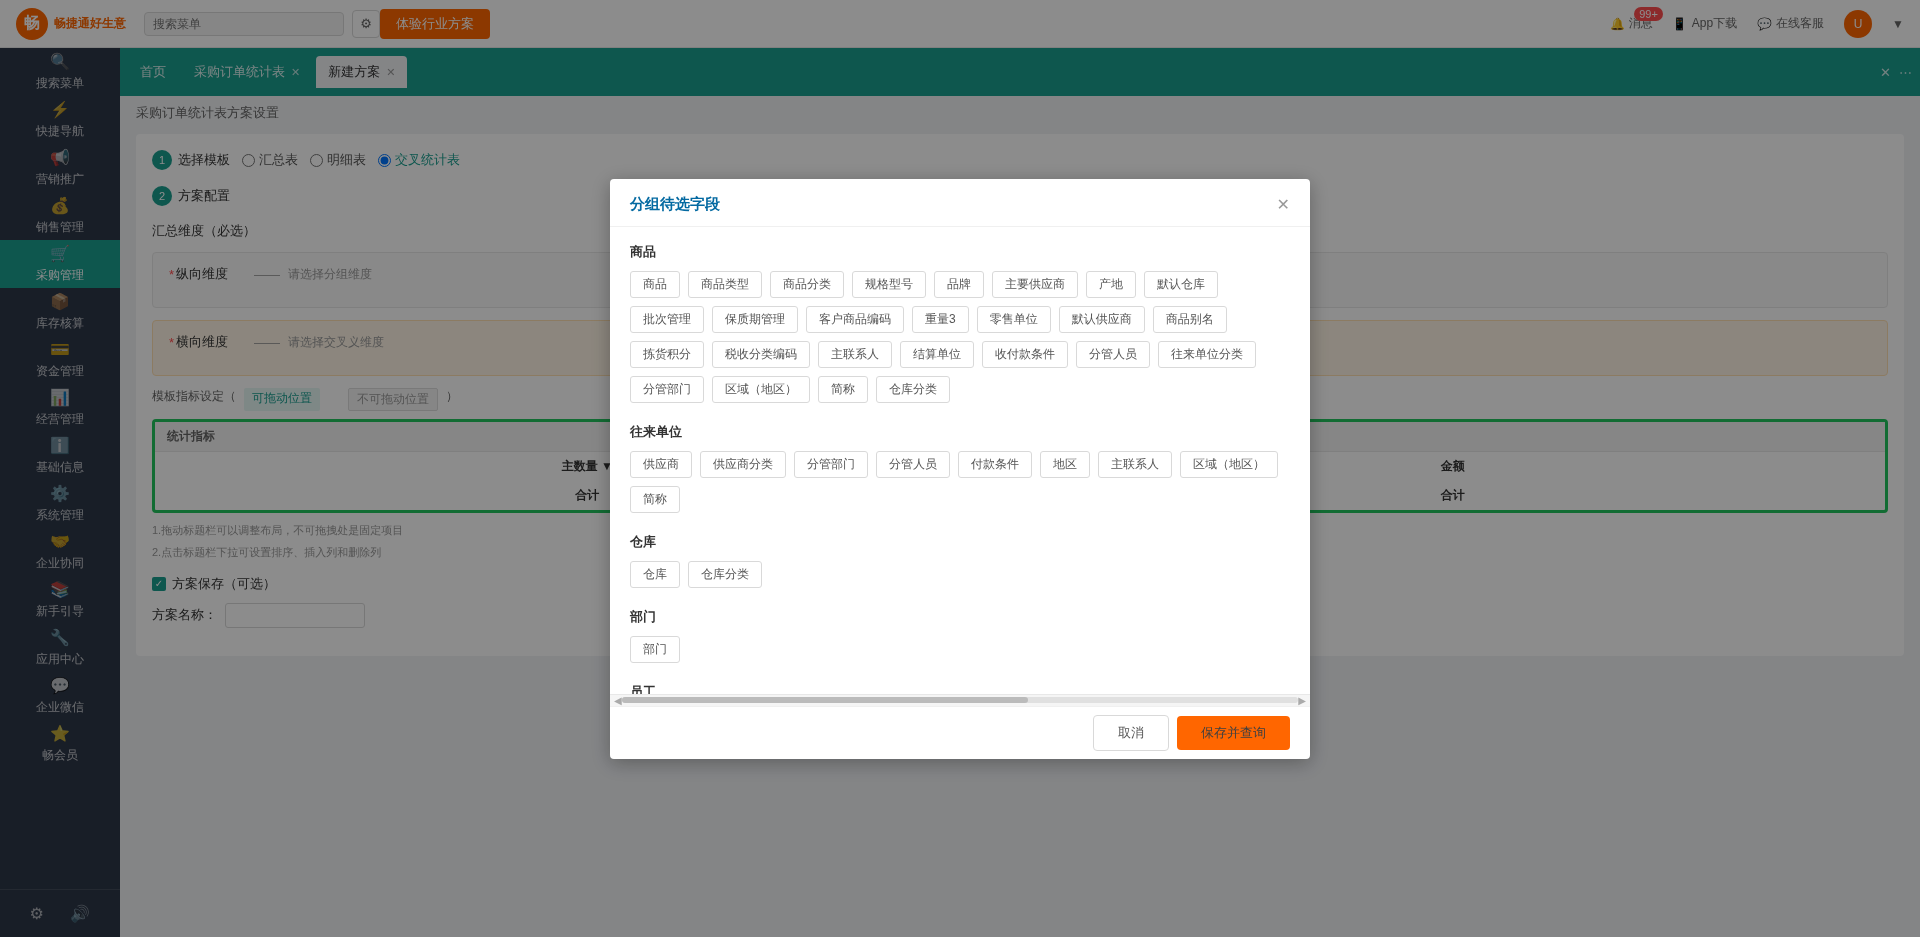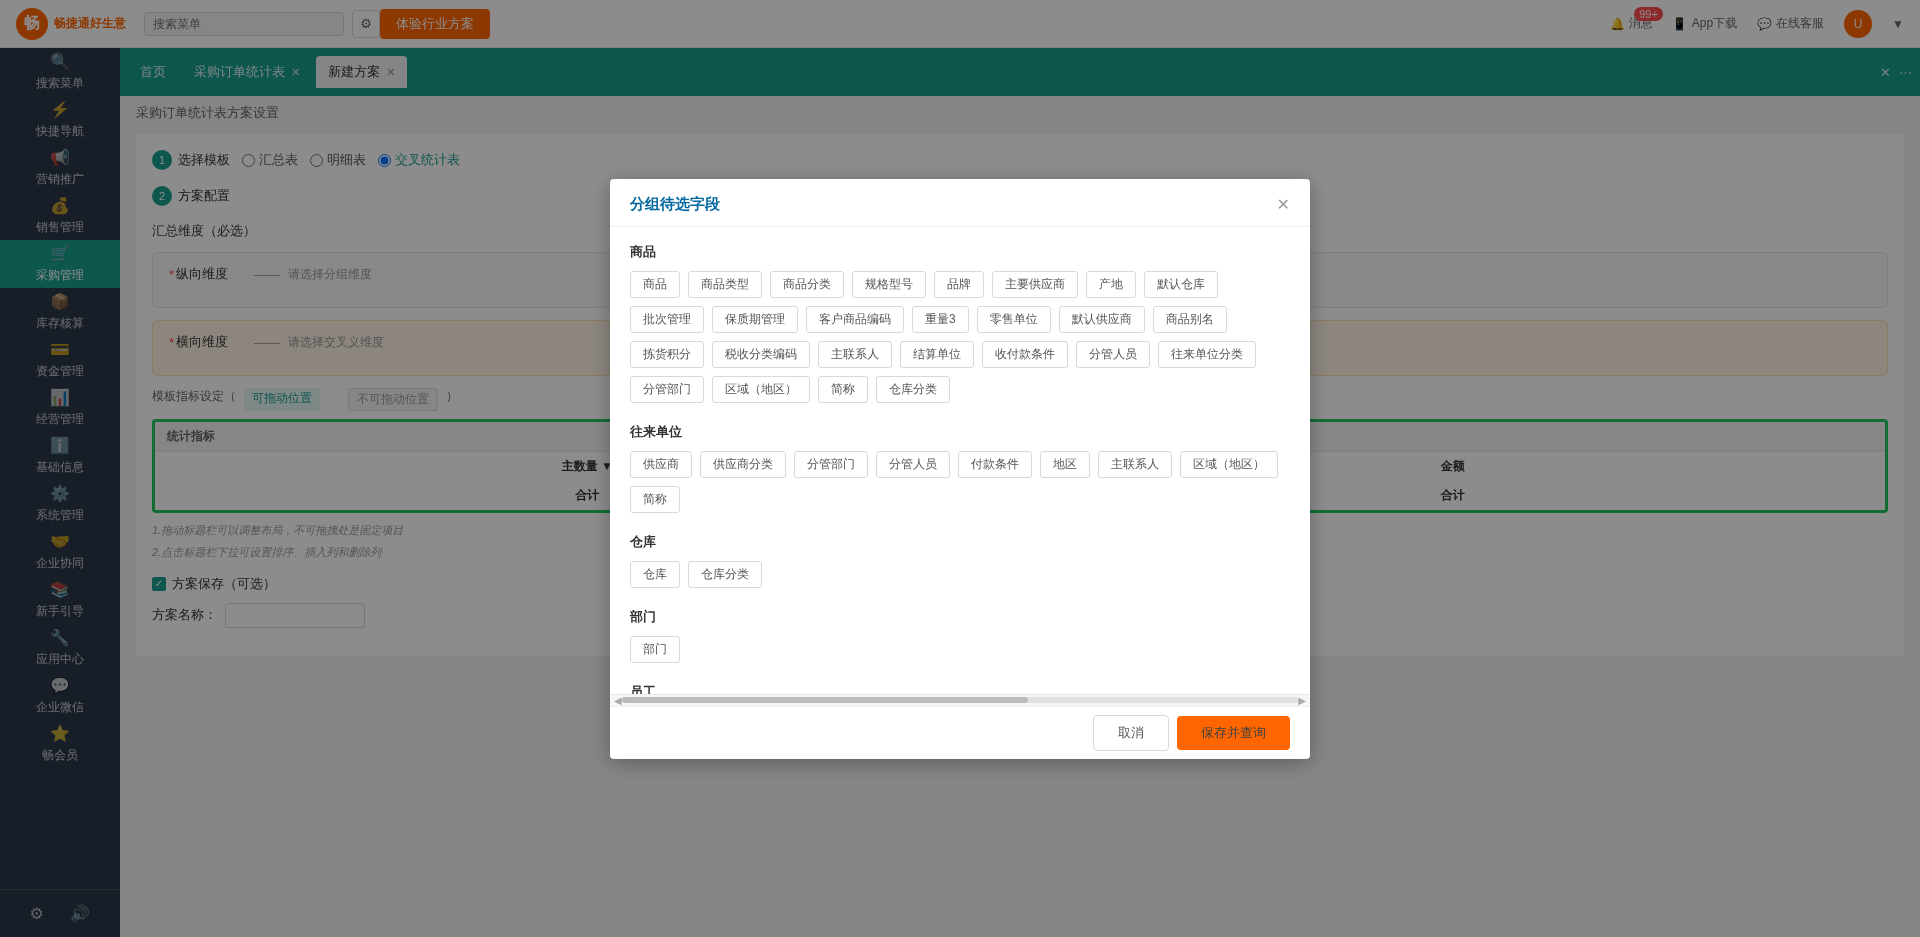--- a/index.html
+++ b/index.html
@@ -392,21 +392,21 @@
       border-right: 1px solid #e8e8e8;
       font-size: 12px;
       text-align: center;
     }
     .stats-cell:last-child { border-right: none; }
     .tips-text {
       font-size: 11px;
       color: #999;
       line-height: 1.8;
     }
-    .tips-text p { margin-bottom: 2px; font-style: italic; }
+    .tips-text p { margin-bottom: 2px; }
 
     .checkbox-label {
       display: flex;
       align-items: center;
       gap: 6px;
       font-size: 13px;
       cursor: pointer;
       margin-bottom: 10px;
     }
     .checkbox-square {

